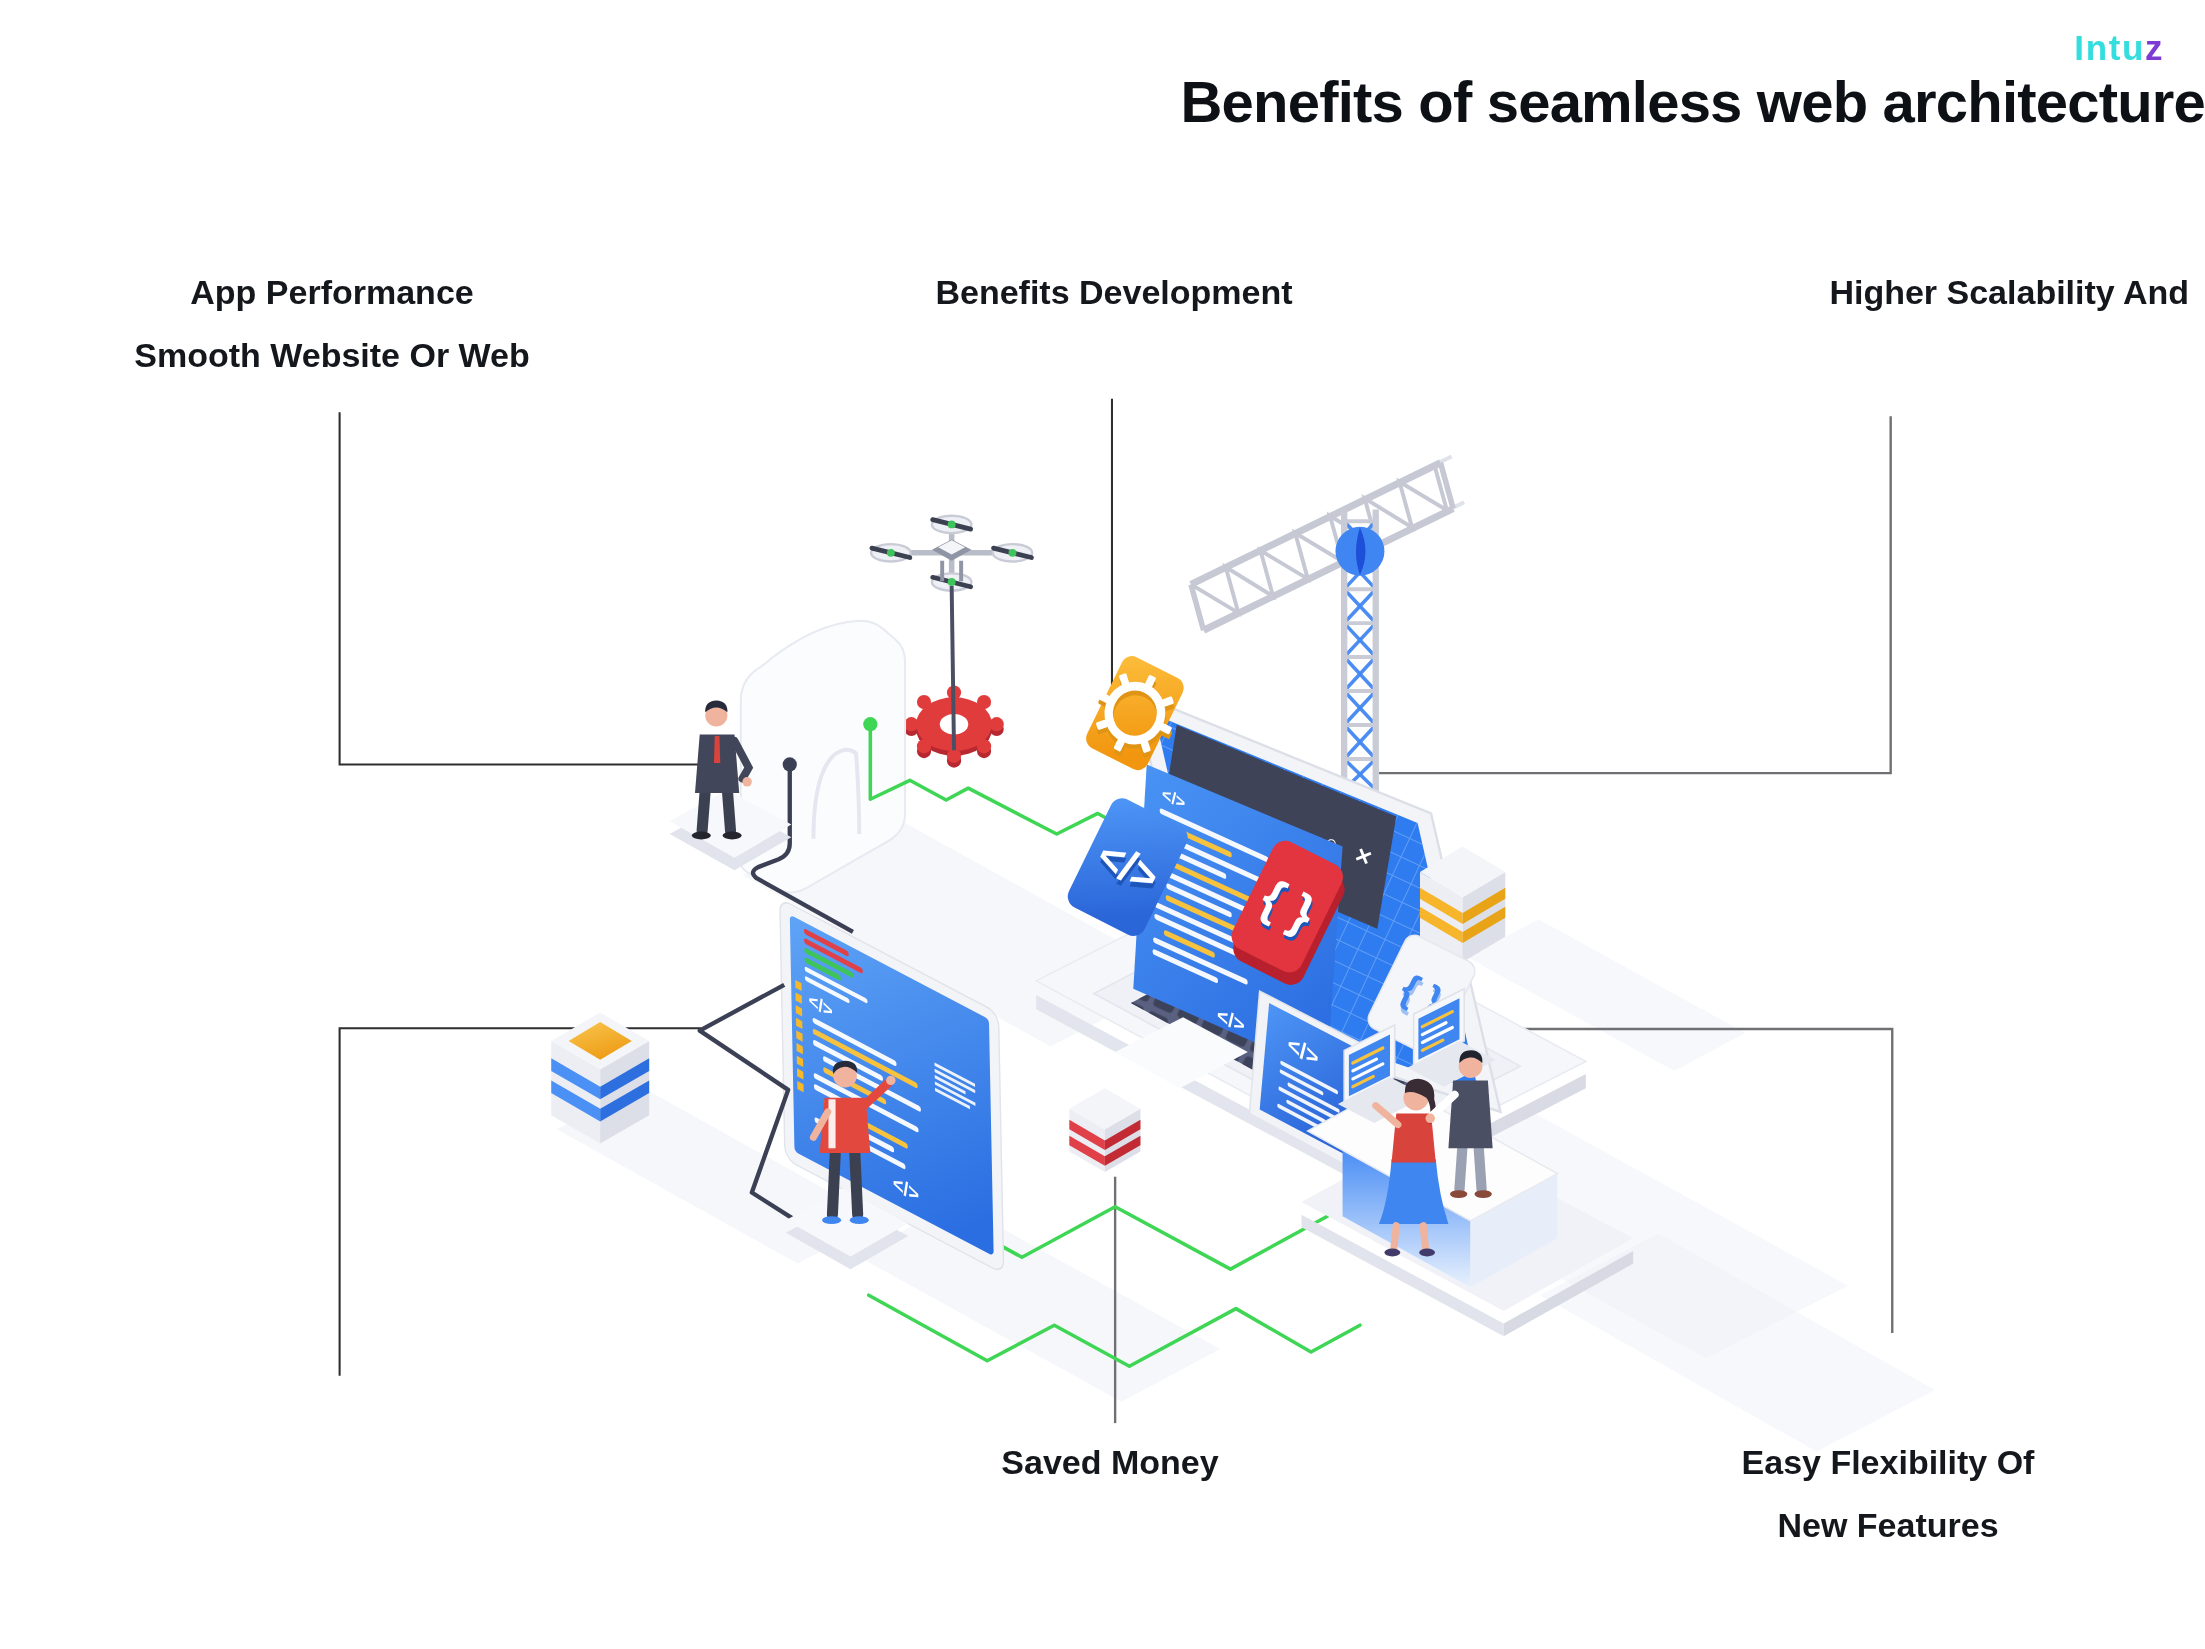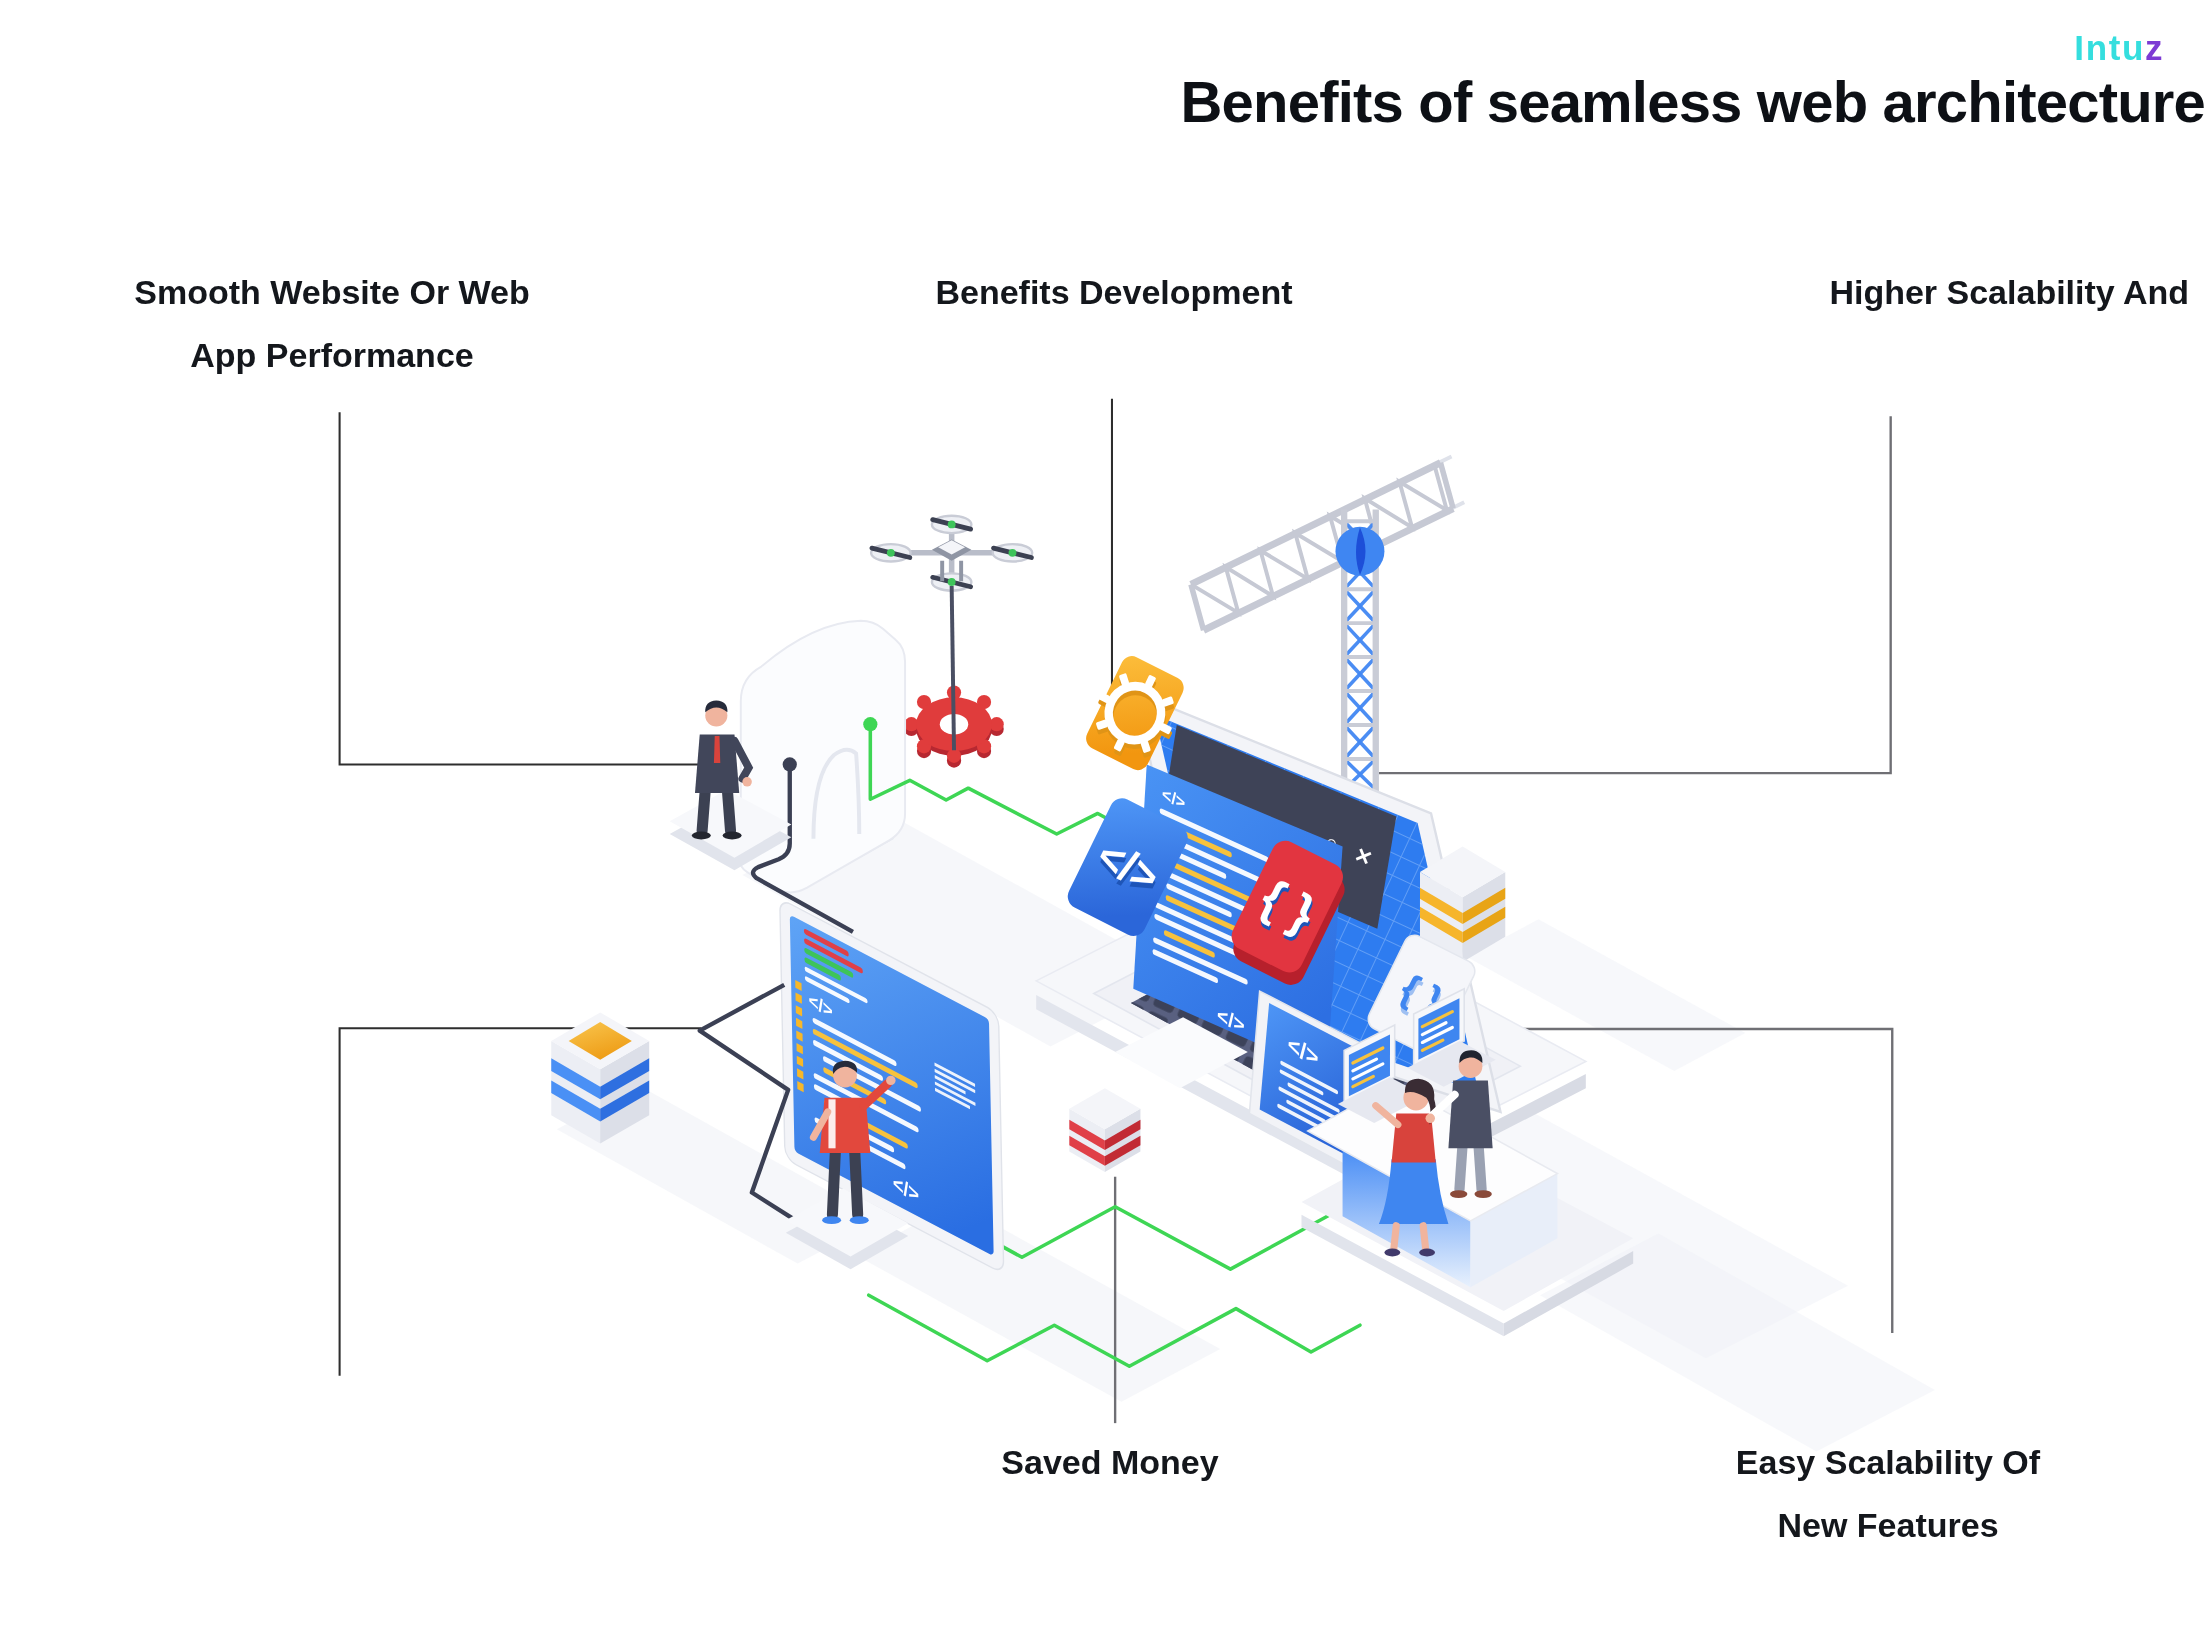--- a/index.html
+++ b/index.html
@@ -431,31 +431,31 @@
       <path d="M1848 1346 Q1847 1330 1863 1330 Q1878 1331 1877 1346 Q1869 1338 1861 1339 Q1853 1340 1848 1346 Z" fill="#20242f"></path>
     </g>
   </g>
 </svg>
 
 <h1 class="title">Benefits of seamless web architecture</h1>
 
 <div class="logo"><span>Intu</span><span class="logo-z">z</span></div>
 
 <div class="benefit tl">
+  <div>App Performance</div>
   <div>Smooth Website Or Web</div>
-  <div>App Performance</div>
 </div>
 <div class="benefit tc">
   <div>Benefits Development</div>
 </div>
 <div class="benefit tr">
   <div>Higher Scalability And</div>
 </div>
 <div class="benefit bc">
   <div>Saved Money</div>
 </div>
 <div class="benefit br">
-  <div>Easy Scalability Of</div>
+  <div>Easy Flexibility Of</div>
   <div>New Features</div>
 </div>
 
 </div>
 
 
 </body></html>

